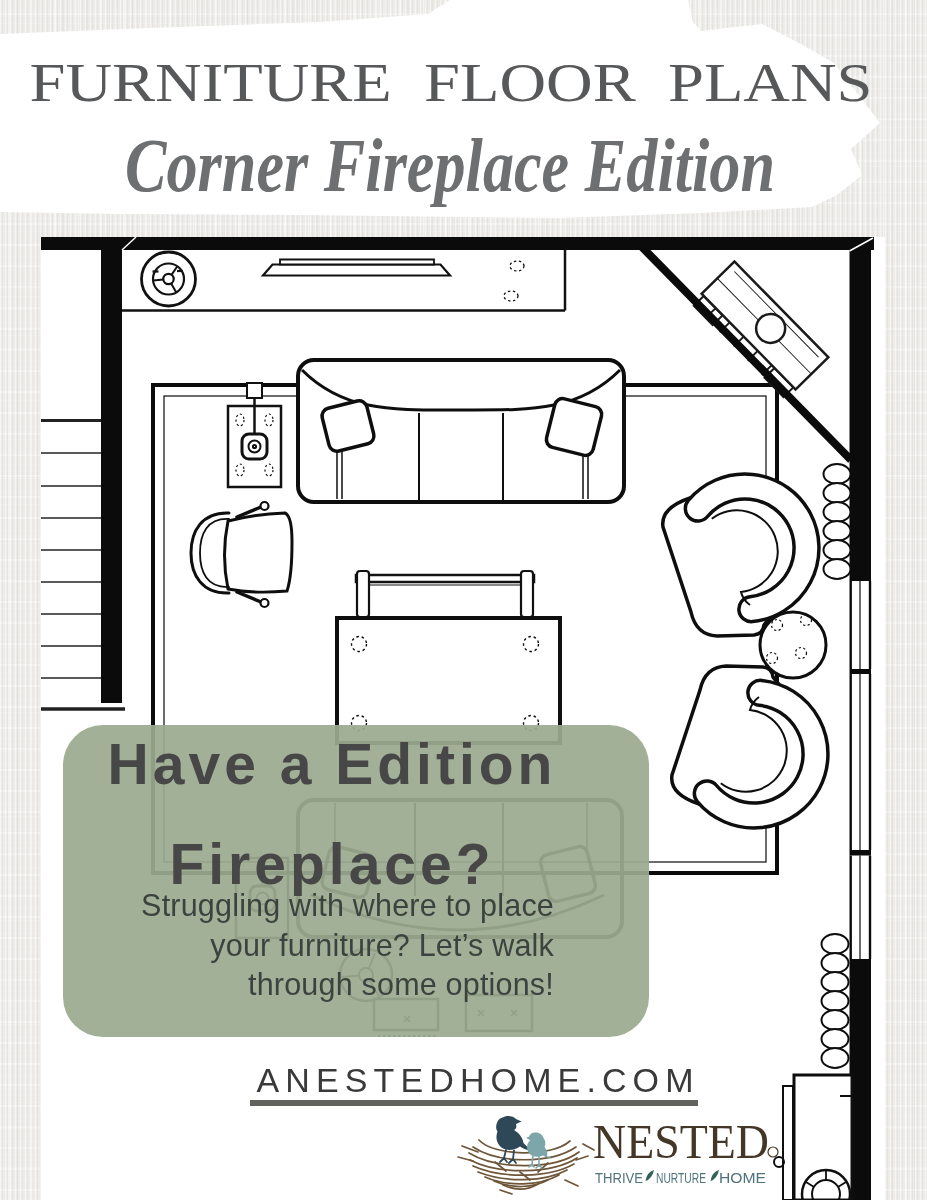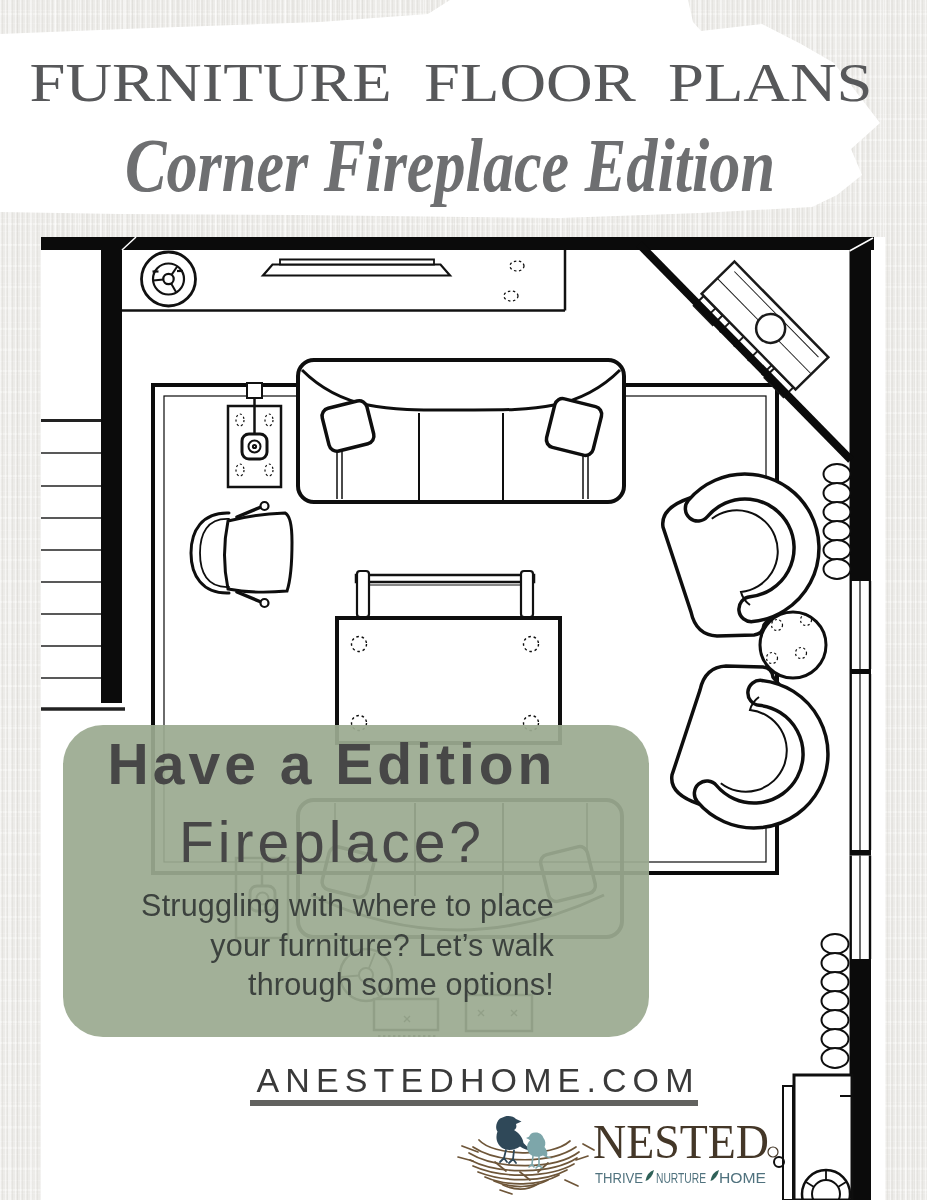--- a/index.html
+++ b/index.html
@@ -274,21 +274,21 @@
     <line x1="838" y1="1187" x2="846" y2="1182" stroke-width="1.8"></line>
     <line x1="817" y1="1200" x2="813" y2="1207" stroke-width="1.8"></line>
     <line x1="835" y1="1200" x2="839" y2="1207" stroke-width="1.8"></line>
   </g>
 </svg>
 
 <div class="abs" style="left:63px;top:725px;width:586px;height:312px;border-radius:40px;background:rgba(155,170,144,0.93);"></div>
 
 <div class="abs" style="left:63px;top:731px;width:538px;text-align:center;font-weight:bold;font-size:57px;letter-spacing:4px;color:#474747;">Have a Edition</div>
 
-<div class="abs" style="left:63px;top:809px;width:538px;text-align:center;font-weight:normal;font-size:57px;letter-spacing:4px;color:#474747;">Fireplace?</div>
+<div class="abs" style="left:63px;top:831px;width:538px;text-align:center;font-weight:bold;font-size:57px;letter-spacing:4px;color:#474747;">Fireplace?</div>
 
 <div class="abs" style="left:63px;top:886px;width:476px;text-align:right;font-size:30.5px;line-height:39.5px;letter-spacing:0.2px;color:#3c423e;padding-left:15px;">Struggling with where to place<br>your furniture? Let’s walk<br>through some options!</div>
 
 <svg class="abs" style="left:0;top:0;" width="927" height="1200" viewBox="0 0 927 1200">
   <text x="475" y="1092" text-anchor="middle" textLength="437" lengthAdjust="spacing" font-family="Liberation Sans, sans-serif" font-size="34" fill="#3a3a3a">ANESTEDHOME.COM</text>
 
   <rect x="250" y="1100" width="448" height="6" fill="#62625f"></rect>
 
   <g stroke="#6e5639" fill="none" stroke-width="1.7" stroke-linecap="round">
     <path d="M479,1140 C493,1156 551,1158 570,1141"></path>

